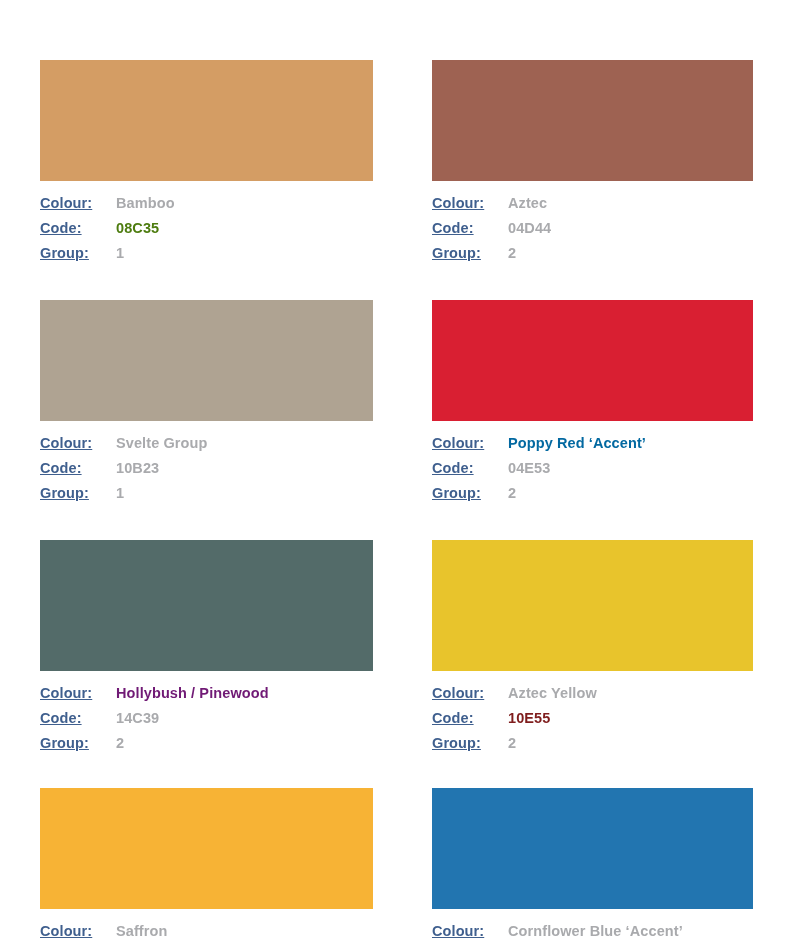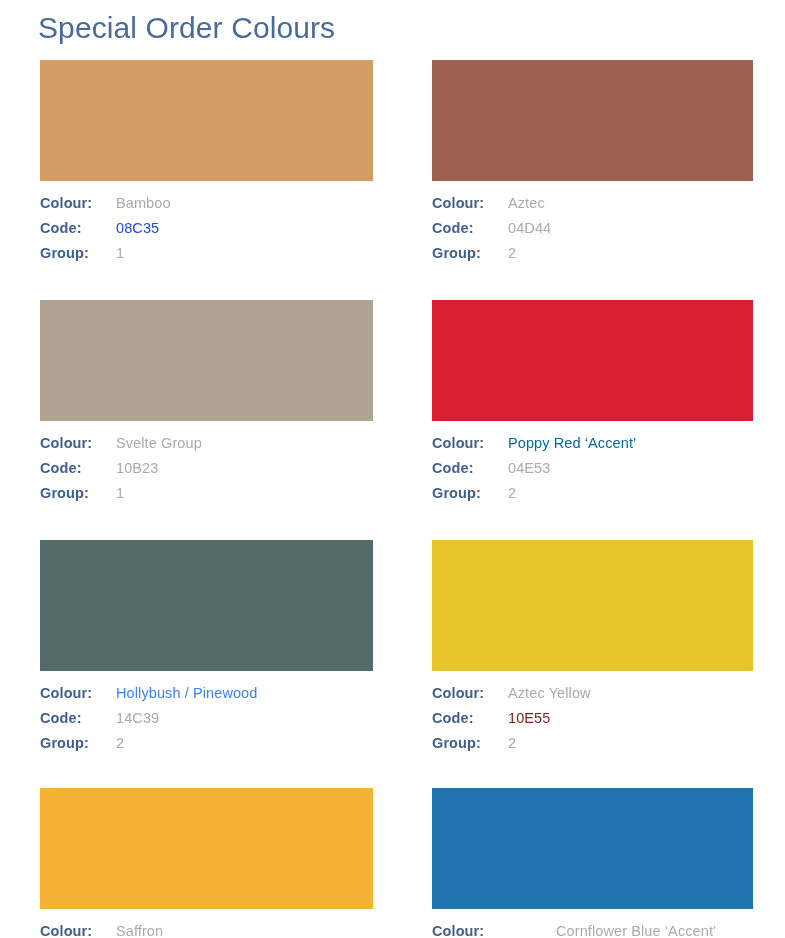--- a/index.html
+++ b/index.html
@@ -81,53 +81,53 @@
     white-space: nowrap;
   }
 
   .meta-key {
     width: 76px;
     flex: 0 0 76px;
     font-size: 14.5px;
     font-weight: 700;
     color: #3f5f8e;
     letter-spacing: 0.1px;
+    text-decoration: underline;
   }
 
   .meta-val {
     font-size: 14.5px;
-    font-weight: 400;
+    font-weight: 700;
     color: #a9aaad;
     letter-spacing: 0.1px;
   }
 
   .row-gap-a { height: 30px; }
   .row-gap-b { height: 30px; }
   .row-gap-c { height: 28px; }
 </style>
 </head>
 <body style="background: rgb(255, 255, 255);">
 
 <div class="page">
 
-  <h1 class="page-title" style="color: rgb(74, 106, 151);">Special Order Colours</h1>
 
   <div class="swatch-grid">
 
     <div class="grid-row">
       <div class="cell col-left">
         <div class="swatch h-120" style="background-color: rgb(212, 157, 100);"></div>
         <div class="meta">
           <div class="meta-row">
             <span class="meta-key" style="color: rgb(63, 95, 142);">Colour:</span>
             <span class="meta-val" style="color: rgb(169, 170, 173);">Bamboo</span>
           </div>
           <div class="meta-row">
             <span class="meta-key" style="color: rgb(63, 95, 142);">Code:</span>
-            <span class="meta-val" style="color: #1d4ed8;">08C35</span>
+            <span class="meta-val" style="color: #4d7c0f;">08C35</span>
           </div>
           <div class="meta-row">
             <span class="meta-key" style="color: rgb(63, 95, 142);">Group:</span>
             <span class="meta-val" style="color: rgb(169, 170, 173);">1</span>
           </div>
         </div>
       </div>
       <div class="cell col-right">
         <div class="swatch h-120" style="background-color: rgb(158, 98, 82);"></div>
         <div class="meta">
@@ -187,21 +187,21 @@
     </div>
 
     <div class="row-gap-b"></div>
 
     <div class="grid-row">
       <div class="cell col-left">
         <div class="swatch h-130" style="background-color: rgb(83, 107, 105);"></div>
         <div class="meta">
           <div class="meta-row">
             <span class="meta-key" style="color: rgb(63, 95, 142);">Colour:</span>
-            <span class="meta-val" style="color: #3b82f6;">Hollybush / Pinewood</span>
+            <span class="meta-val" style="color: #701a75;">Hollybush / Pinewood</span>
           </div>
           <div class="meta-row">
             <span class="meta-key" style="color: rgb(63, 95, 142);">Code:</span>
             <span class="meta-val" style="color: rgb(169, 170, 173);">14C39</span>
           </div>
           <div class="meta-row">
             <span class="meta-key" style="color: rgb(63, 95, 142);">Group:</span>
             <span class="meta-val" style="color: rgb(169, 170, 173);">2</span>
           </div>
         </div>
@@ -236,21 +236,21 @@
             <span class="meta-val" style="color: rgb(169, 170, 173);">Saffron</span>
           </div>
 
         </div>
       </div>
       <div class="cell col-right">
         <div class="swatch h-120" style="background-color: rgb(34, 117, 176);"></div>
         <div class="meta">
           <div class="meta-row">
             <span class="meta-key" style="color: rgb(63, 95, 142);">Colour:</span>
-            <span class="meta-val" style="color: rgb(169, 170, 173); margin-left: 48px;">Cornflower Blue ‘Accent’</span>
+            <span class="meta-val" style="color: rgb(169, 170, 173);">Cornflower Blue ‘Accent’</span>
           </div>
 
         </div>
       </div>
     </div>
 
   </div>
 </div>
 
 </body></html>

